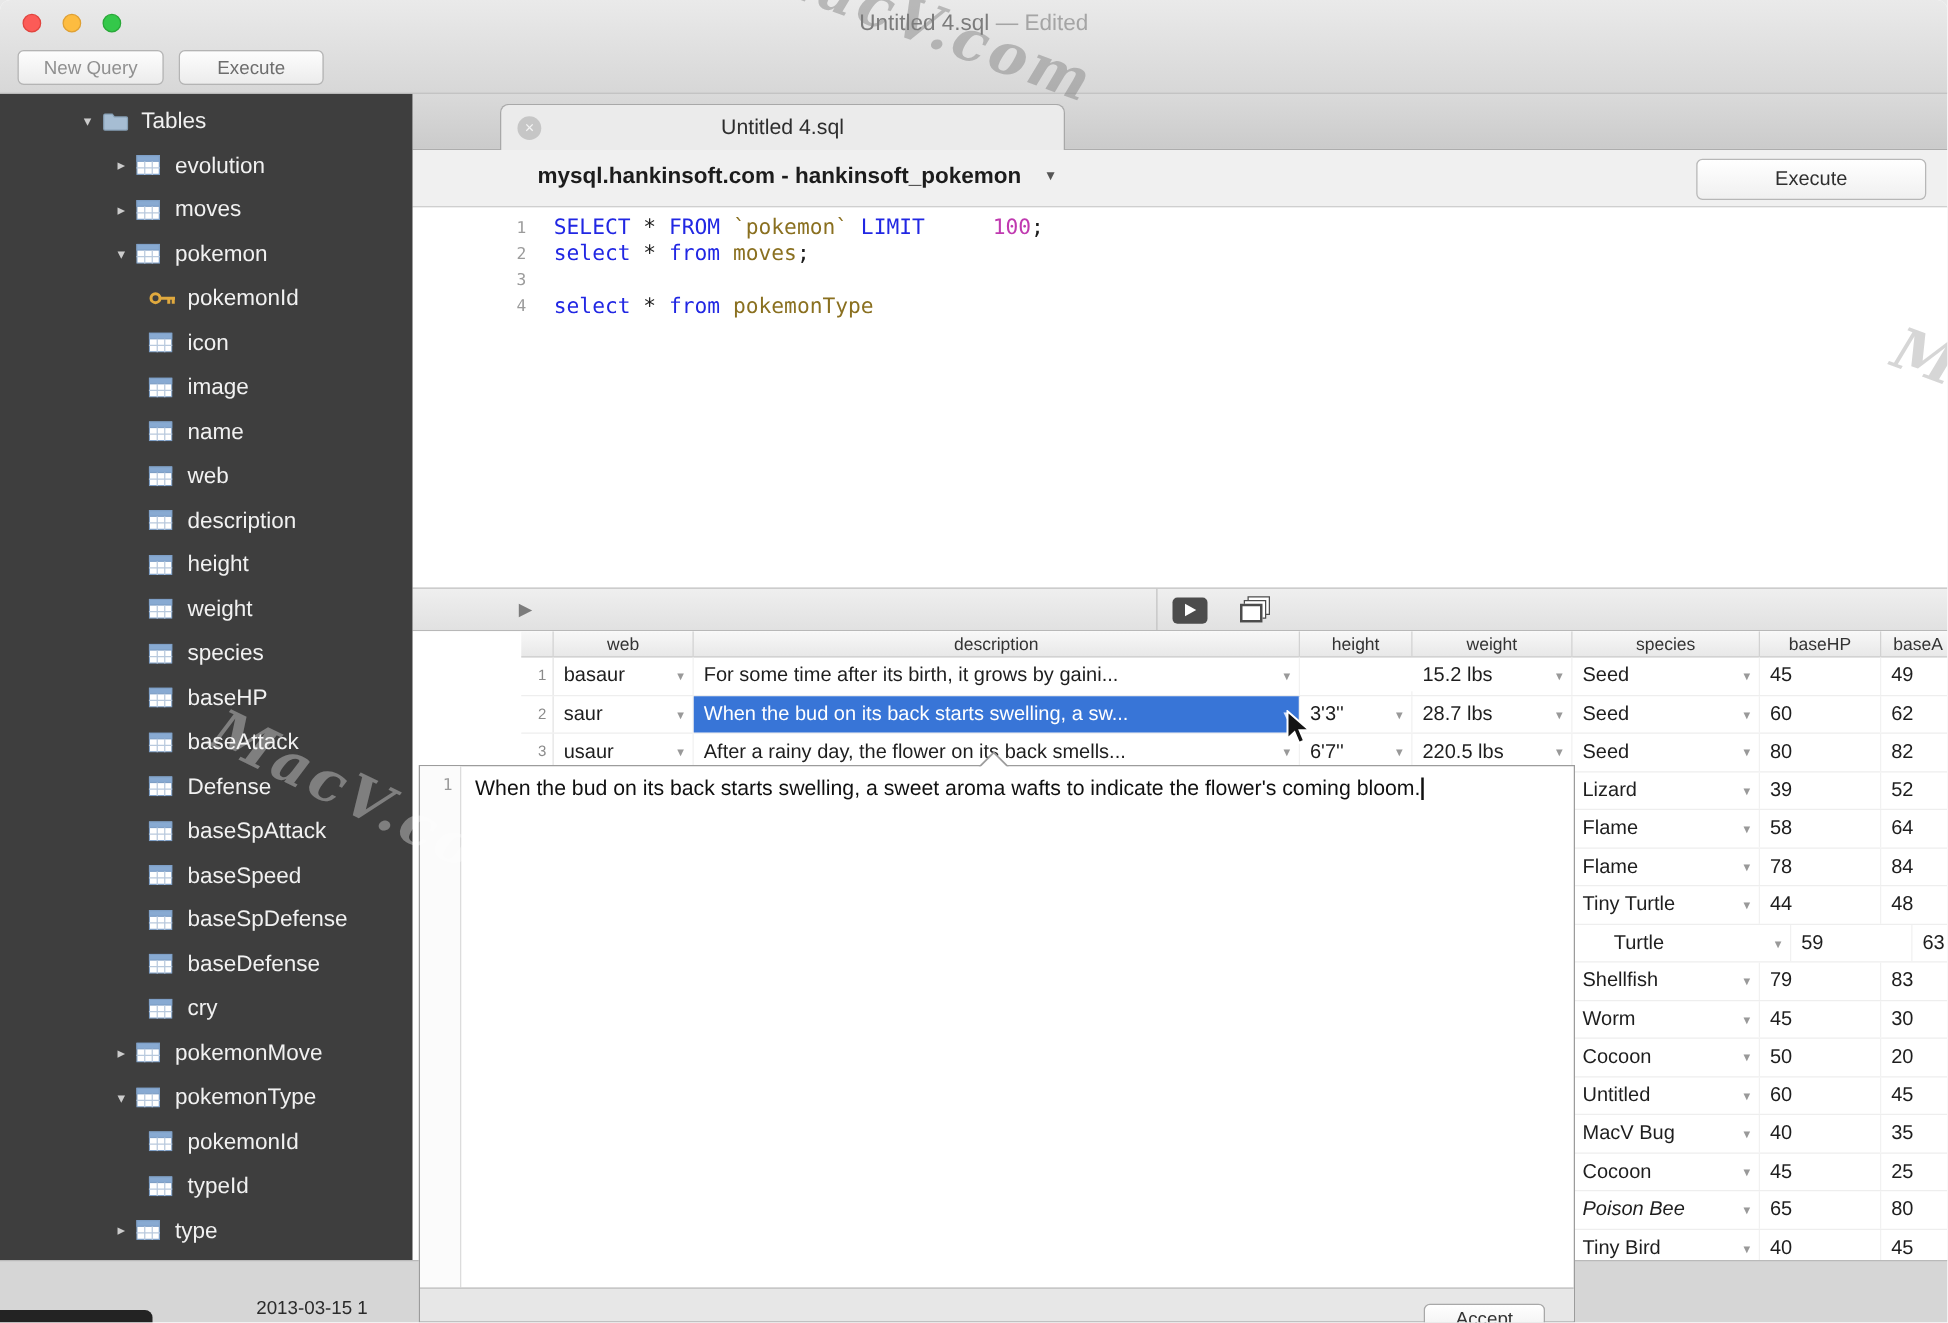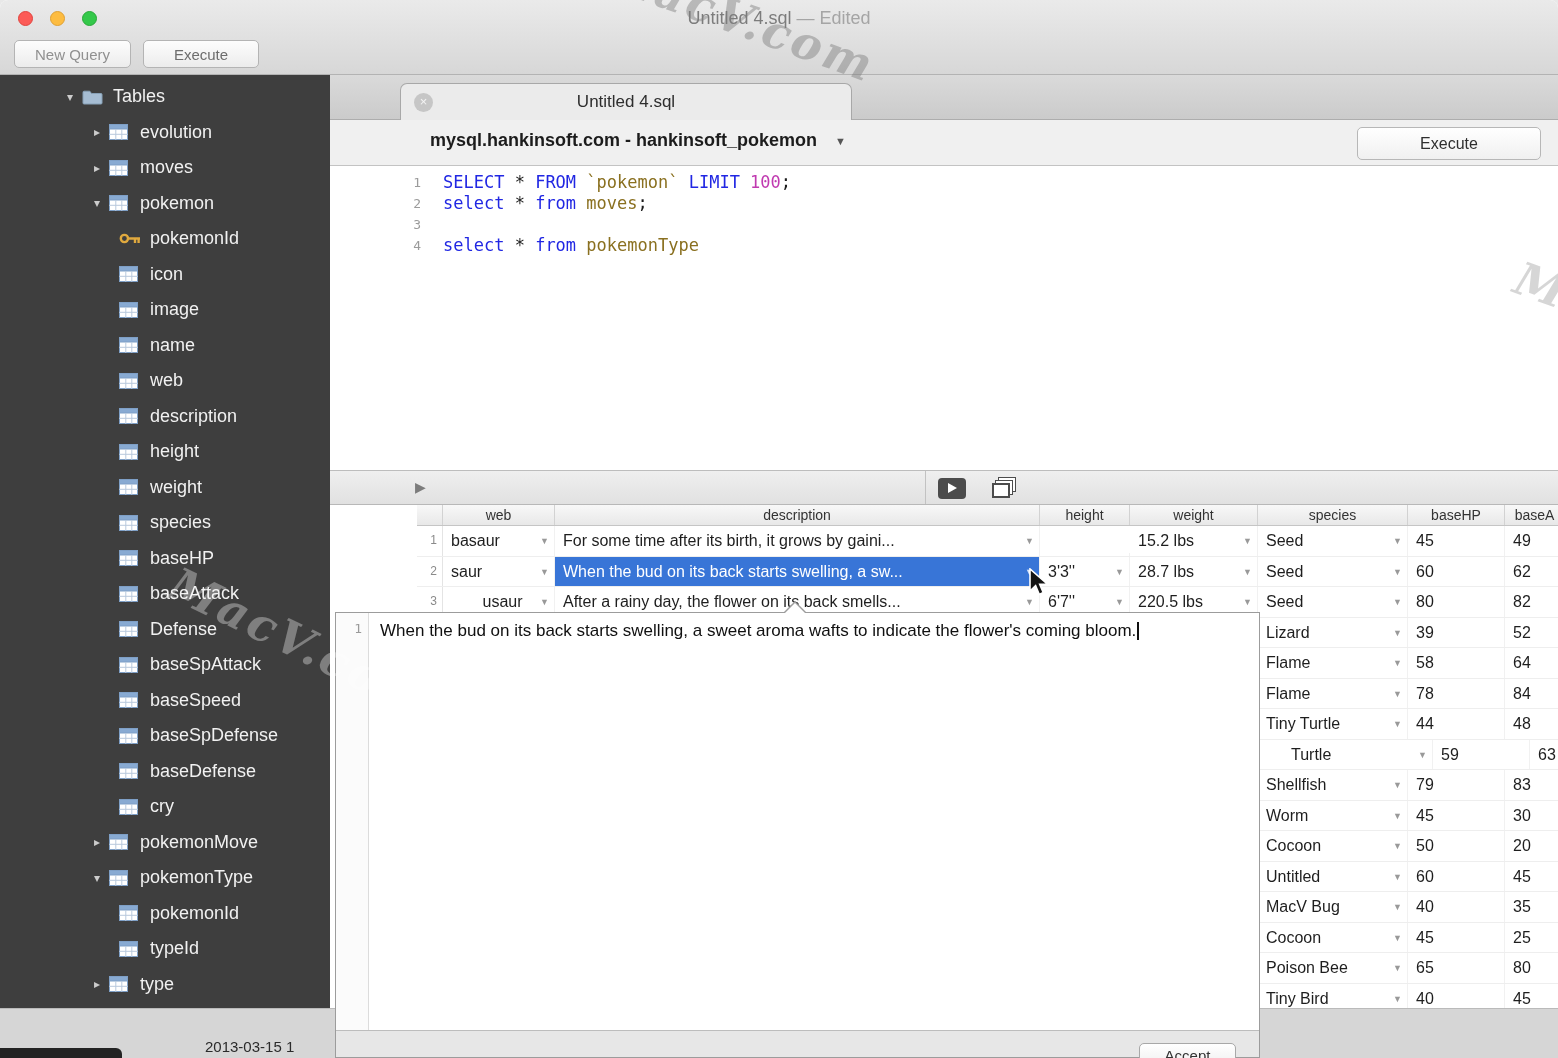--- a/index.html
+++ b/index.html
@@ -55,21 +55,21 @@
   
   .editor { position:absolute; left:0; top:91px; width:100%; height:304px; background:#fff; display:flex;
             font-family:"DejaVu Sans Mono",monospace; font-size:17px; }
   .gutter { width:105px; padding-top:6px; flex:0 0 105px; }
   .gutter-num { height:21px; line-height:21px; text-align:right; padding-right:14px; color:#9b9b9b; font-size:13px;
                 font-family:"DejaVu Sans Mono",monospace; }
   .code { padding-top:6px; padding-left:8px; }
   .code-line { height:21px; line-height:21px; white-space:pre; }
   .tok-kw { color:#2127e3; }
   .tok-tb { color:#8a7020; }
-  .tok-nu { color:#c03ab0; }
+  .tok-nu { color:#c03ab0;margin-left:44px; }
   .tok-pl { color:#1c1c1c; }
 
   
   .res-toolbar { position:absolute; left:0; top:395px; width:100%; height:35px;
                  background:linear-gradient(#efefef,#e1e1e1); border-top:1px solid #bdbdbd; border-bottom:1px solid #b8b8b8; }
   .res-disclosure { position:absolute; left:85px; top:8px; color:#7c7c7c; font-size:14px; }
   .tb-sep { position:absolute; left:595px; top:0; width:1px; height:33px; background:#c2c2c2; }
   .icon-run-export { position:absolute; left:608px; top:7px; width:28px; height:21px; background:#4c4c4c; border-radius:4px; }
   .icon-run-export::after { content:''; position:absolute; left:10px; top:5px;
                             border-left:9px solid #fff; border-top:5.5px solid transparent; border-bottom:5.5px solid transparent; }
@@ -544,21 +544,21 @@
               <div class="td" style="width: 112px;"><span class="cell-text">saur</span><span class="dd">▼</span></div>
               <div class="td sel" style="width: 485px;"><span class="cell-text">When the bud on its back starts swelling, a sw...</span><span class="dd">▼</span></div>
               <div class="td" style="width: 90px;"><span class="cell-text">3'3''</span><span class="dd">▼</span></div>
               <div class="td" style="width: 128px;"><span class="cell-text">28.7 lbs</span><span class="dd">▼</span></div>
               <div class="td" style="width: 150px;"><span class="cell-text">Seed</span><span class="dd">▼</span></div>
               <div class="td" style="width: 97px;"><span class="cell-text">60</span></div>
               <div class="td" style="width: 60px;"><span class="cell-text">62</span></div>
             </div>
             <div class="tr">
               <div class="td rownum" style="width: 26px;">3</div>
-              <div class="td" style="width: 112px; text-align: center;"><span class="cell-text">usaur</span><span class="dd">▼</span></div>
+              <div class="td" style="width: 112px;"><span class="cell-text">usaur</span><span class="dd">▼</span></div>
               <div class="td" style="width: 485px;"><span class="cell-text">After a rainy day, the flower on its back smells...</span><span class="dd">▼</span></div>
               <div class="td" style="width: 90px;"><span class="cell-text">6'7''</span><span class="dd">▼</span></div>
               <div class="td" style="width: 128px;"><span class="cell-text">220.5 lbs</span><span class="dd">▼</span></div>
               <div class="td" style="width: 150px;"><span class="cell-text">Seed</span><span class="dd">▼</span></div>
               <div class="td" style="width: 97px;"><span class="cell-text">80</span></div>
               <div class="td" style="width: 60px;"><span class="cell-text">82</span></div>
             </div>
             <div class="tr">
               <div class="td rownum" style="width: 26px;">4</div>
               <div class="td" style="width: 112px;"><span class="cell-text"></span></div>
@@ -668,21 +668,21 @@
               <div class="td" style="width: 150px;"><span class="cell-text">Cocoon</span><span class="dd">▼</span></div>
               <div class="td" style="width: 97px;"><span class="cell-text">45</span></div>
               <div class="td" style="width: 60px;"><span class="cell-text">25</span></div>
             </div>
             <div class="tr">
               <div class="td rownum" style="width: 26px;">15</div>
               <div class="td" style="width: 112px;"><span class="cell-text"></span></div>
               <div class="td" style="width: 485px;"><span class="cell-text"></span></div>
               <div class="td" style="width: 90px;"><span class="cell-text"></span></div>
               <div class="td" style="width: 128px;"><span class="cell-text"></span></div>
-              <div class="td" style="width: 150px;"><span class="cell-text">Poison Bee</span><span class="dd">▼</span></div>
+              <div class="td" style="width: 150px; font-style: italic;"><span class="cell-text">Poison Bee</span><span class="dd">▼</span></div>
               <div class="td" style="width: 97px;"><span class="cell-text">65</span></div>
               <div class="td" style="width: 60px;"><span class="cell-text">80</span></div>
             </div>
             <div class="tr">
               <div class="td rownum" style="width: 26px;">16</div>
               <div class="td" style="width: 112px;"><span class="cell-text"></span></div>
               <div class="td" style="width: 485px;"><span class="cell-text"></span></div>
               <div class="td" style="width: 90px;"><span class="cell-text"></span></div>
               <div class="td" style="width: 128px;"><span class="cell-text"></span></div>
               <div class="td" style="width: 150px;"><span class="cell-text">Tiny Bird</span><span class="dd">▼</span></div>

